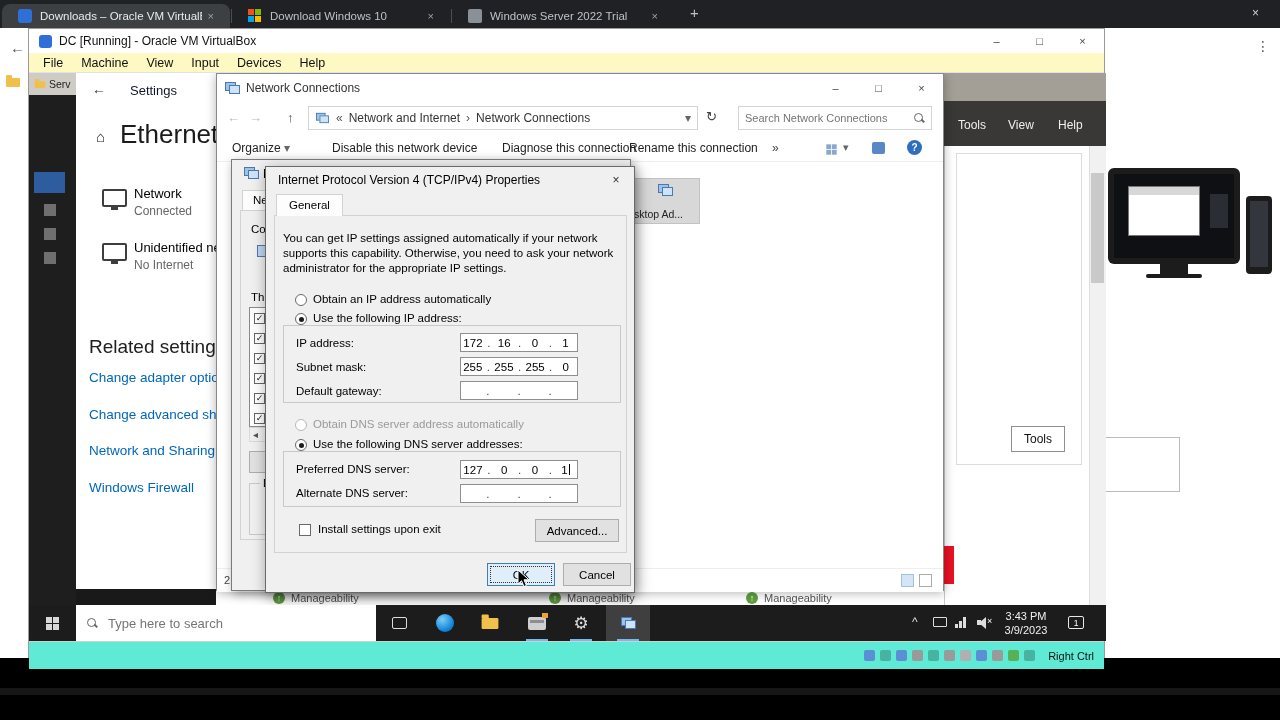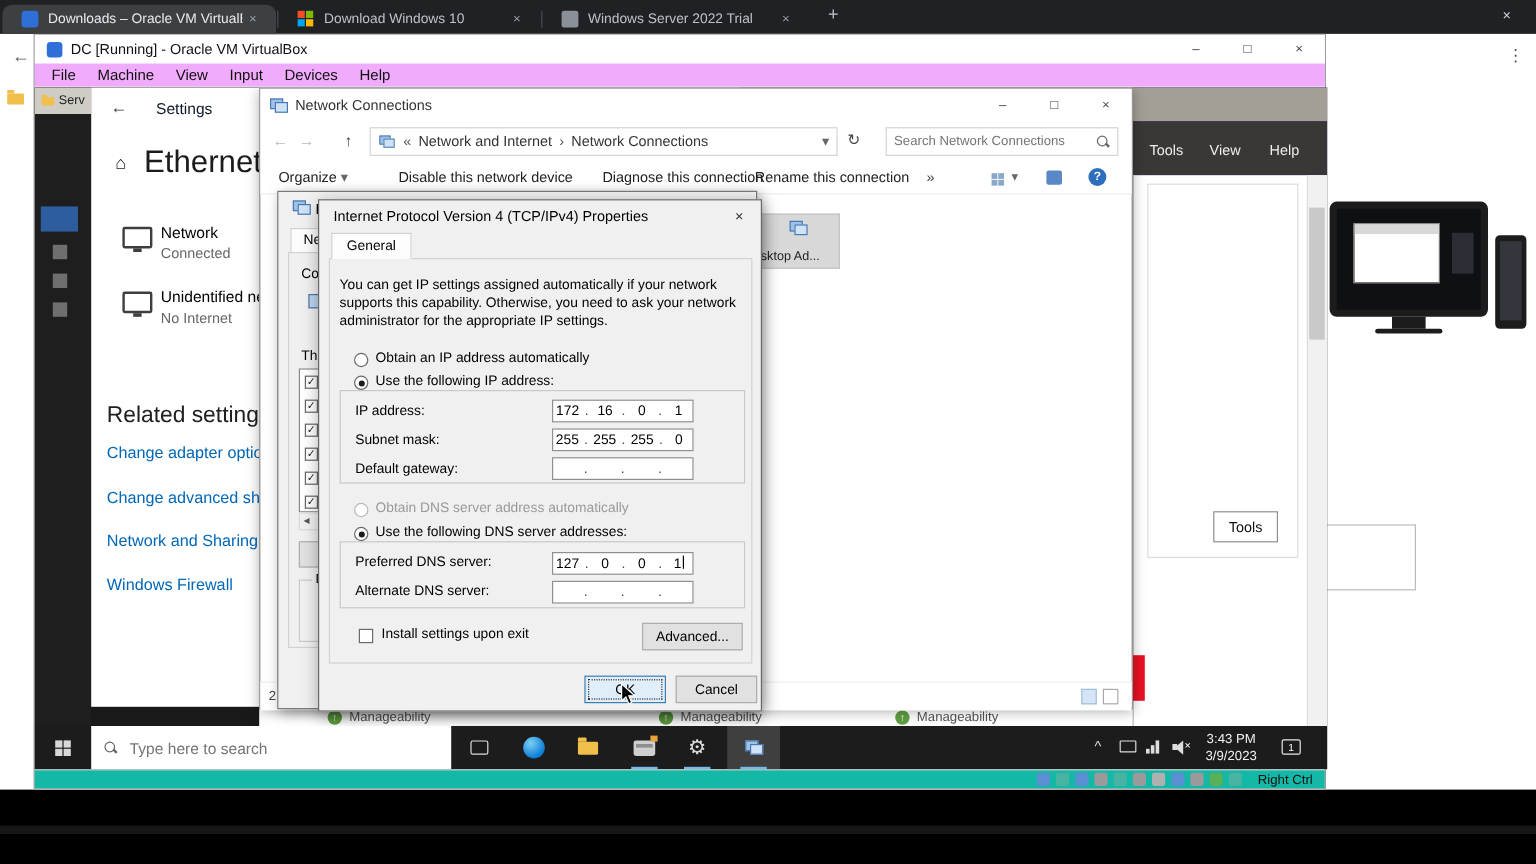--- a/index.html
+++ b/index.html
@@ -109,21 +109,21 @@
     <div class="abs" style="left:0;top:0;width:100%;height:24px;background:#ffffff;display:flex;align-items:center;padding-left:10px">
       <div style="width:13px;height:13px;background:#2e6fd8;border-radius:3px;margin-right:7px"></div>
       <span style="font-size:12px;color:#111">DC [Running] - Oracle VM VirtualBox</span>
       <div style="margin-left:auto;display:flex">
         <div class="wbtn">–</div>
         <div class="wbtn">□</div>
         <div class="wbtn">×</div>
       </div>
     </div>
 
-    <div class="abs" style="left:0;top:24px;width:100%;height:20px;background:#f0abfc;border-bottom:1px solid #e3e3e3;display:flex;align-items:center;padding-left:5px">
+    <div class="abs" style="left:0;top:24px;width:100%;height:20px;background:#fef9c3;border-bottom:1px solid #e3e3e3;display:flex;align-items:center;padding-left:5px">
       <span class="mi">File</span>
       <span class="mi">Machine</span>
       <span class="mi">View</span>
       <span class="mi">Input</span>
       <span class="mi">Devices</span>
       <span class="mi">Help</span>
     </div>
 
     <div class="abs" style="left:0;top:44px;width:1077px;height:568px;background:#191919;overflow:hidden">
 
@@ -427,21 +427,21 @@
         <div class="abs" style="left:967px;top:4px;width:60px;text-align:center">
           <div style="font-size:11px;color:#f0f0f0;line-height:14px">3:43 PM</div>
           <div style="font-size:11px;color:#f0f0f0;line-height:14px">3/9/2023</div>
         </div>
         <div class="abs" style="left:1039px;top:11px;width:16px;height:13px;border:1.5px solid #e8e8e8;border-radius:2px;display:flex;align-items:center;justify-content:center">
           <span style="font-size:8.5px;color:#fff">1</span>
         </div>
       </div>
     </div>
 
-    <div class="abs" style="left:0;top:612px;width:100%;height:16px;background:#14b8a6;border-top:1px solid #d0d0d0;display:flex;align-items:center;justify-content:flex-end;gap:5px;padding-right:10px">
+    <div class="abs" style="left:0;top:612px;width:100%;height:28px;background:#5eead4;border-top:1px solid #d0d0d0;display:flex;align-items:center;justify-content:flex-end;gap:5px;padding-right:10px">
       <div class="sic" style="background:#5b8fd4"></div>
       <div class="sic" style="background:#49b3a1"></div>
       <div class="sic" style="background:#5b8fd4"></div>
       <div class="sic" style="background:#9a9a9a"></div>
       <div class="sic" style="background:#49b3a1"></div>
       <div class="sic" style="background:#9a9a9a"></div>
       <div class="sic" style="background:#b0b0b0"></div>
       <div class="sic" style="background:#5b8fd4"></div>
       <div class="sic" style="background:#9a9a9a"></div>
       <div class="sic" style="background:#58b058"></div>

